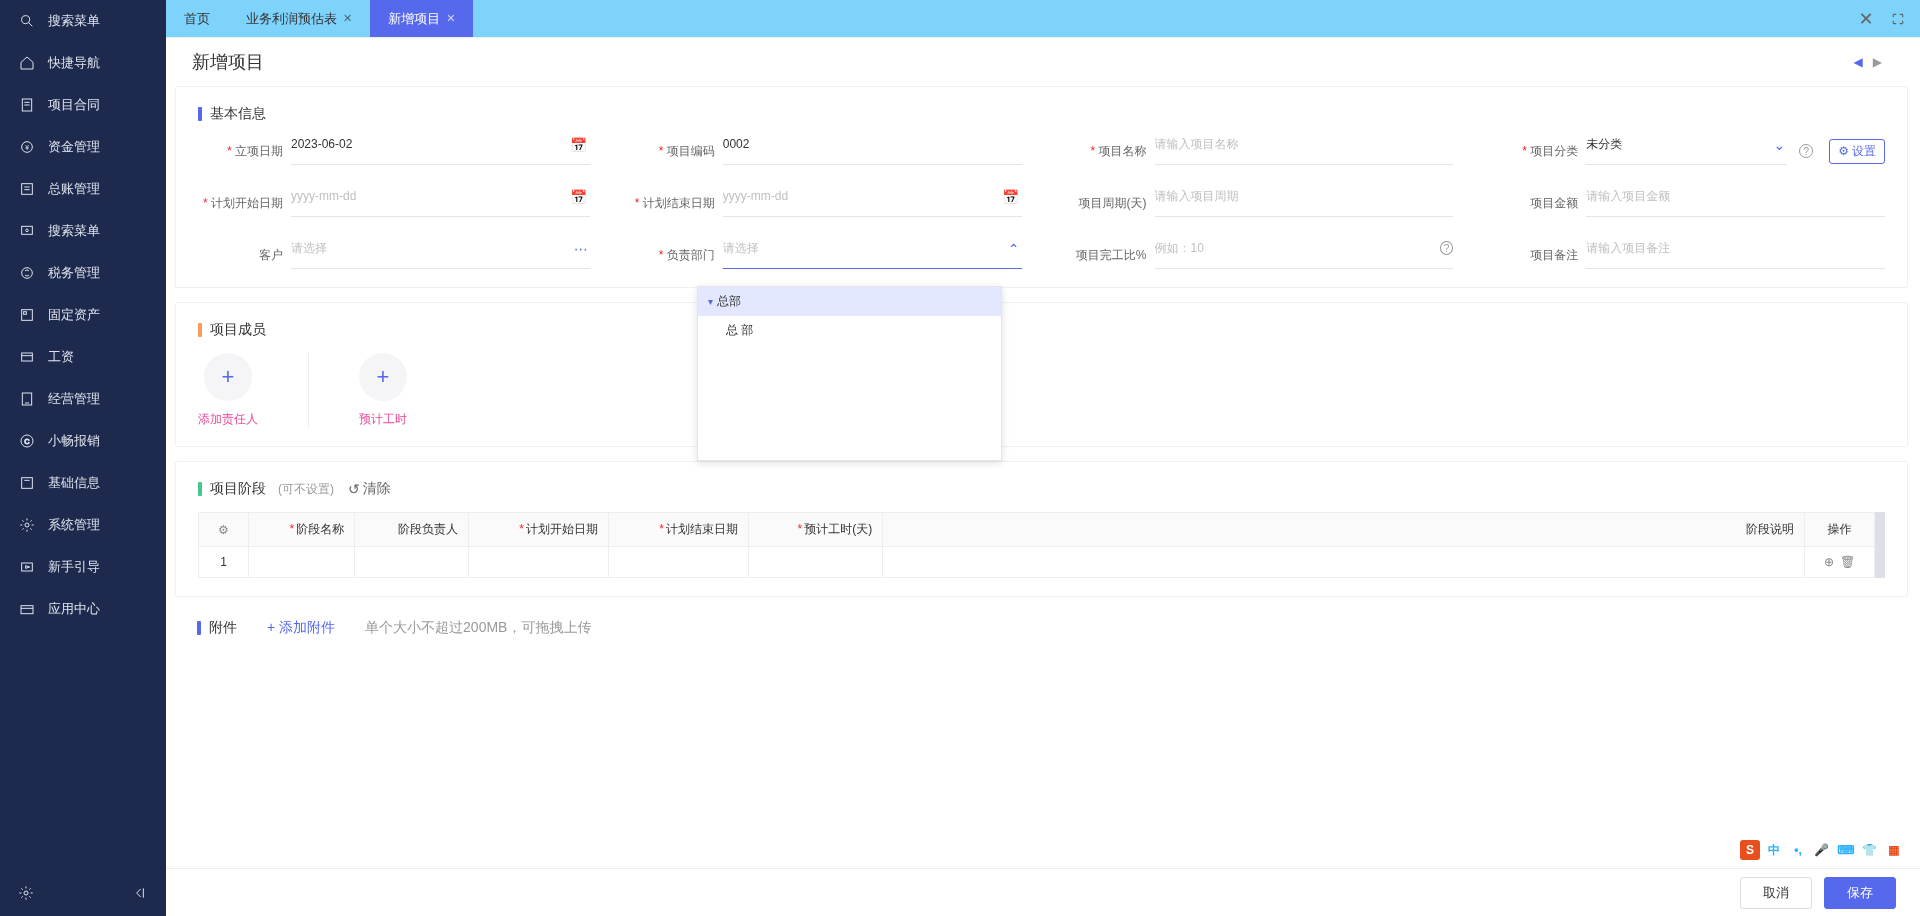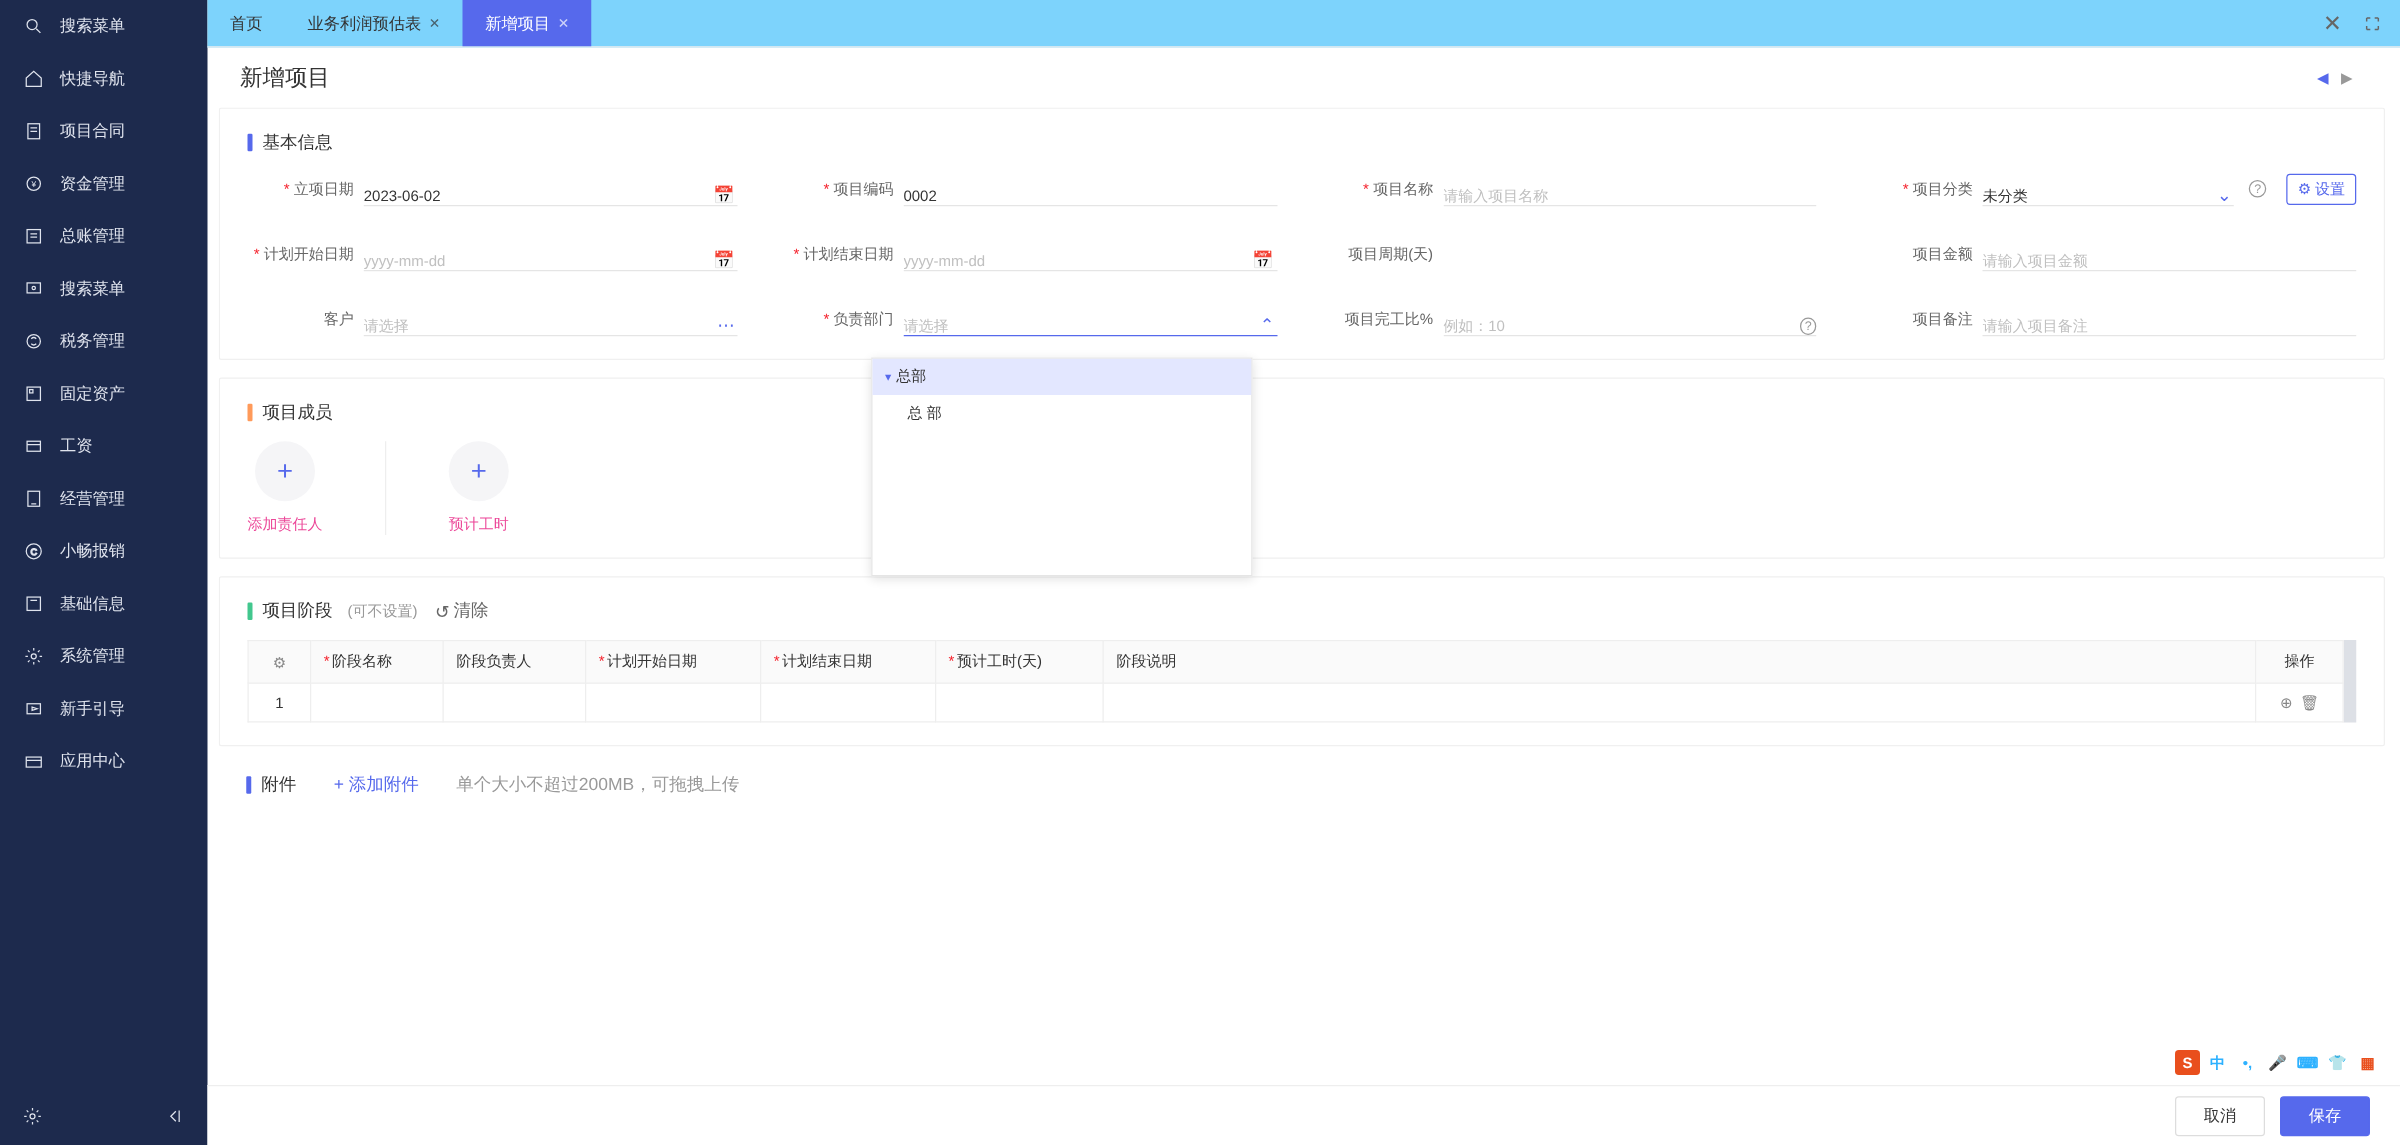--- a/index.html
+++ b/index.html
@@ -30,35 +30,35 @@
 .sec-icon.orange { background:#ff9a5a;}
 .sec-icon.green { background:#42c78e;}
 .sec-icon.blue2 { background:#5669ec;}
 .sub { font-size: 12px; color:#999; font-weight:400; margin-left:4px;}
 .clear-link { color:#666; display:flex; align-items:center; gap:3px; cursor:pointer; margin-left:6px; font-weight:400;}
 
 .form-grid { display: grid; grid-template-columns: repeat(4, 1fr); gap: 24px 40px; }
 .form-item { display: flex; align-items: center; gap: 8px; }
 .form-label { width: 85px; text-align: right; color: #666; font-size: 12px; flex-shrink:0; }
 .req::before { content: "* "; color: #f5222d; }
-.form-input { flex: 1; position: relative; border-bottom: 1px solid #e5e5e5; height: 28px; display: flex; align-items: flex-end; }
+.form-input { flex: 1; position: relative; border-bottom: 1px solid #e5e5e5; height: 28px; display: flex; align-items: flex-start; }
 .form-input input { border: none; outline: none; width: 100%; font-size: 12px; color:#333; background:transparent;}
 .form-input input::placeholder { color: #c0c0c0; }
 .form-input .suffix { color: #5669ec; font-size:14px; padding:0 2px; cursor:pointer;}
 .help-icon { width:14px;height:14px;border:1px solid #999;border-radius:50%;display:inline-flex;align-items:center;justify-content:center;font-size:10px;color:#999;margin-left:4px;cursor:pointer;}
 .settings-btn { border:1px solid #5669ec; color:#5669ec; padding: 3px 8px; border-radius:3px; font-size:12px; cursor:pointer; display:inline-flex; align-items:center; gap:3px; margin-left:8px;}
 
 .members { display:flex; gap: 50px; }
 .member-col { display:flex; flex-direction:column; align-items:center; gap:10px;}
 .member-col.divider { border-left: 1px solid #eee; padding-left:50px;}
 .add-circle { width:48px;height:48px;border-radius:50%;background:#f5f5f7;display:flex;align-items:center;justify-content:center;color:#5669ec;font-size:22px;cursor:pointer;}
 .member-col span { color:#ec4899; font-size:12px;}
 
 .stage-table { width:100%; border:1px solid #eee; border-collapse:collapse; position:relative;}
-.stage-table th, .stage-table td { border:1px solid #eee; padding:8px 10px; font-size:12px; text-align:left; font-weight:400;}
+.stage-table th, .stage-table td { border:1px solid #eee; padding:8px 10px; font-size:12px; text-align:right; font-weight:400;}
 .stage-table thead tr { background:#fafafa; }
 .stage-table th .req-star{ color:#f5222d; margin-right:2px;}
 .stage-table th:first-child, .stage-table td:first-child { width:50px; text-align:center;}
 .stage-table th:last-child, .stage-table td:last-child { width:70px; text-align:center;}
 .gear-icon{color:#888;}
 .row-actions { display:flex; gap:6px; justify-content:center; color:#888;}
 .scroll-handle{width:10px;background:#dde0e6;}
 
 .attach-link{color:#5669ec;cursor:pointer;margin: 0 22px;}
 .attach-hint{color:#999;}
@@ -315,20 +315,23 @@
       </div>
       <div class="form-item">
         <span class="form-label req">计划结束日期</span>
         <div class="form-input">
             <input placeholder="yyyy-mm-dd" style="">
             <span class="suffix">📅</span>
           </div>
       </div>
       <div class="form-item">
         <span class="form-label">项目周期(天)</span>
+        <div class="form-input">
+            <input placeholder="请输入项目周期" style="">
+          </div>
       </div>
       <div class="form-item">
         <span class="form-label">项目金额</span>
         <div class="form-input">
             <input placeholder="请输入项目金额" style="">
           </div>
       </div>
 
       <div class="form-item">
         <span class="form-label">客户</span>

